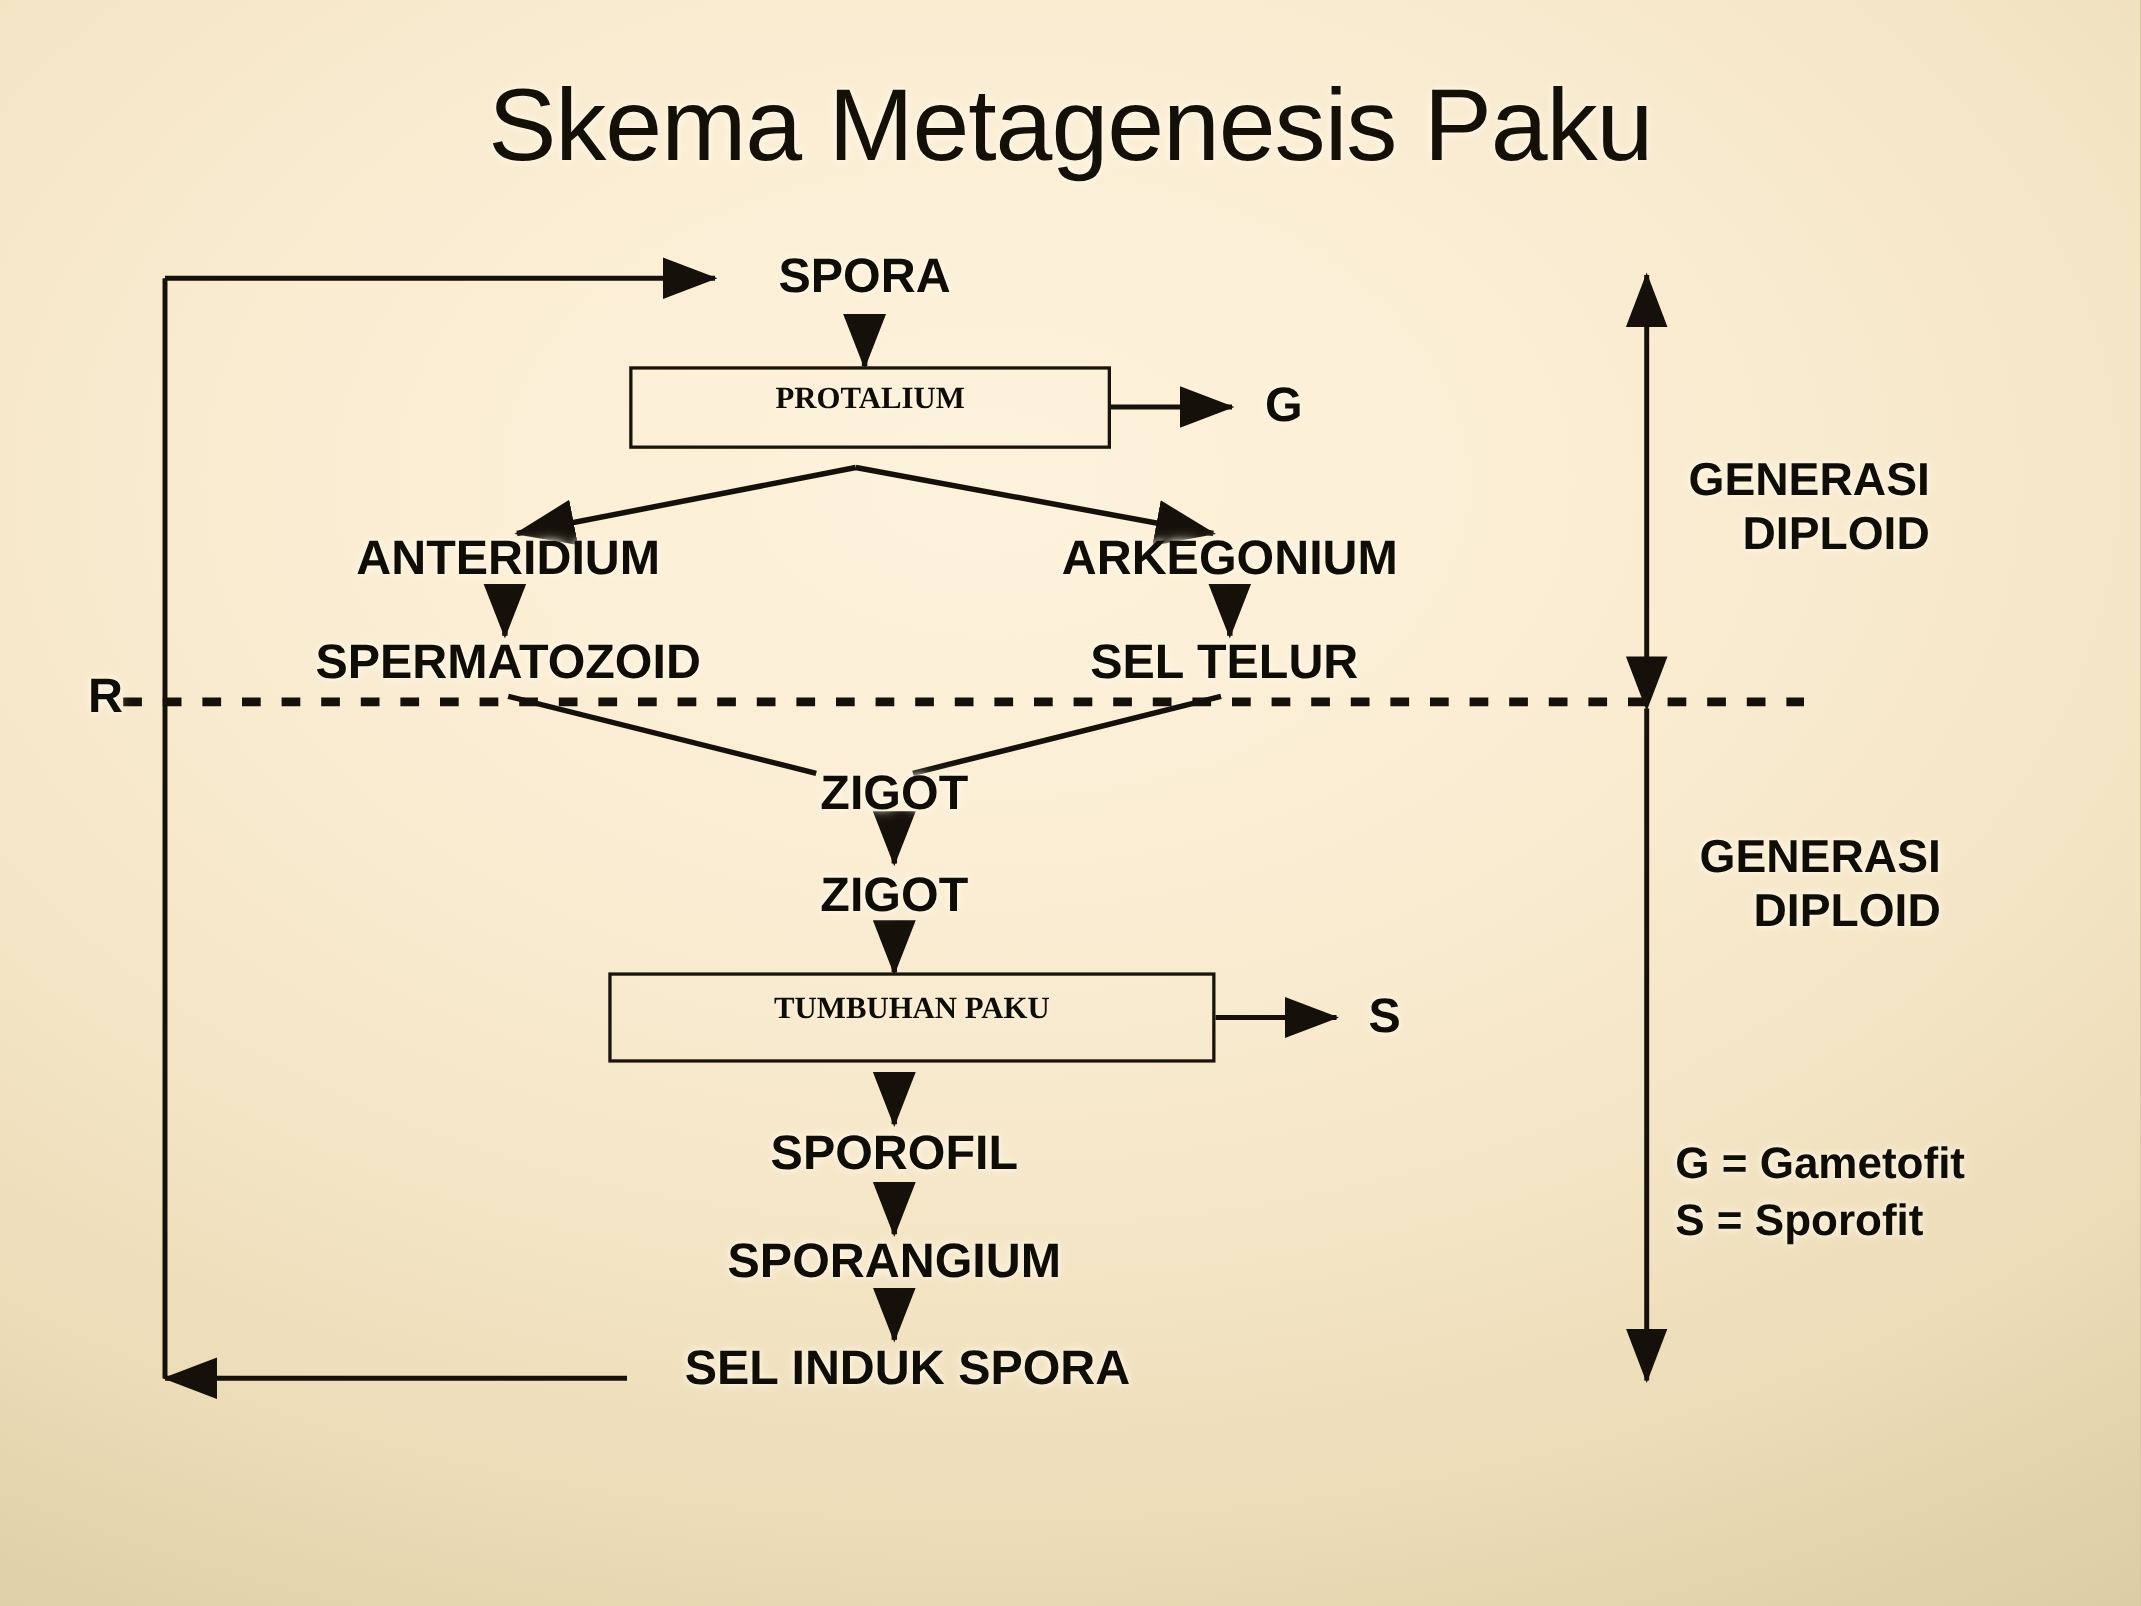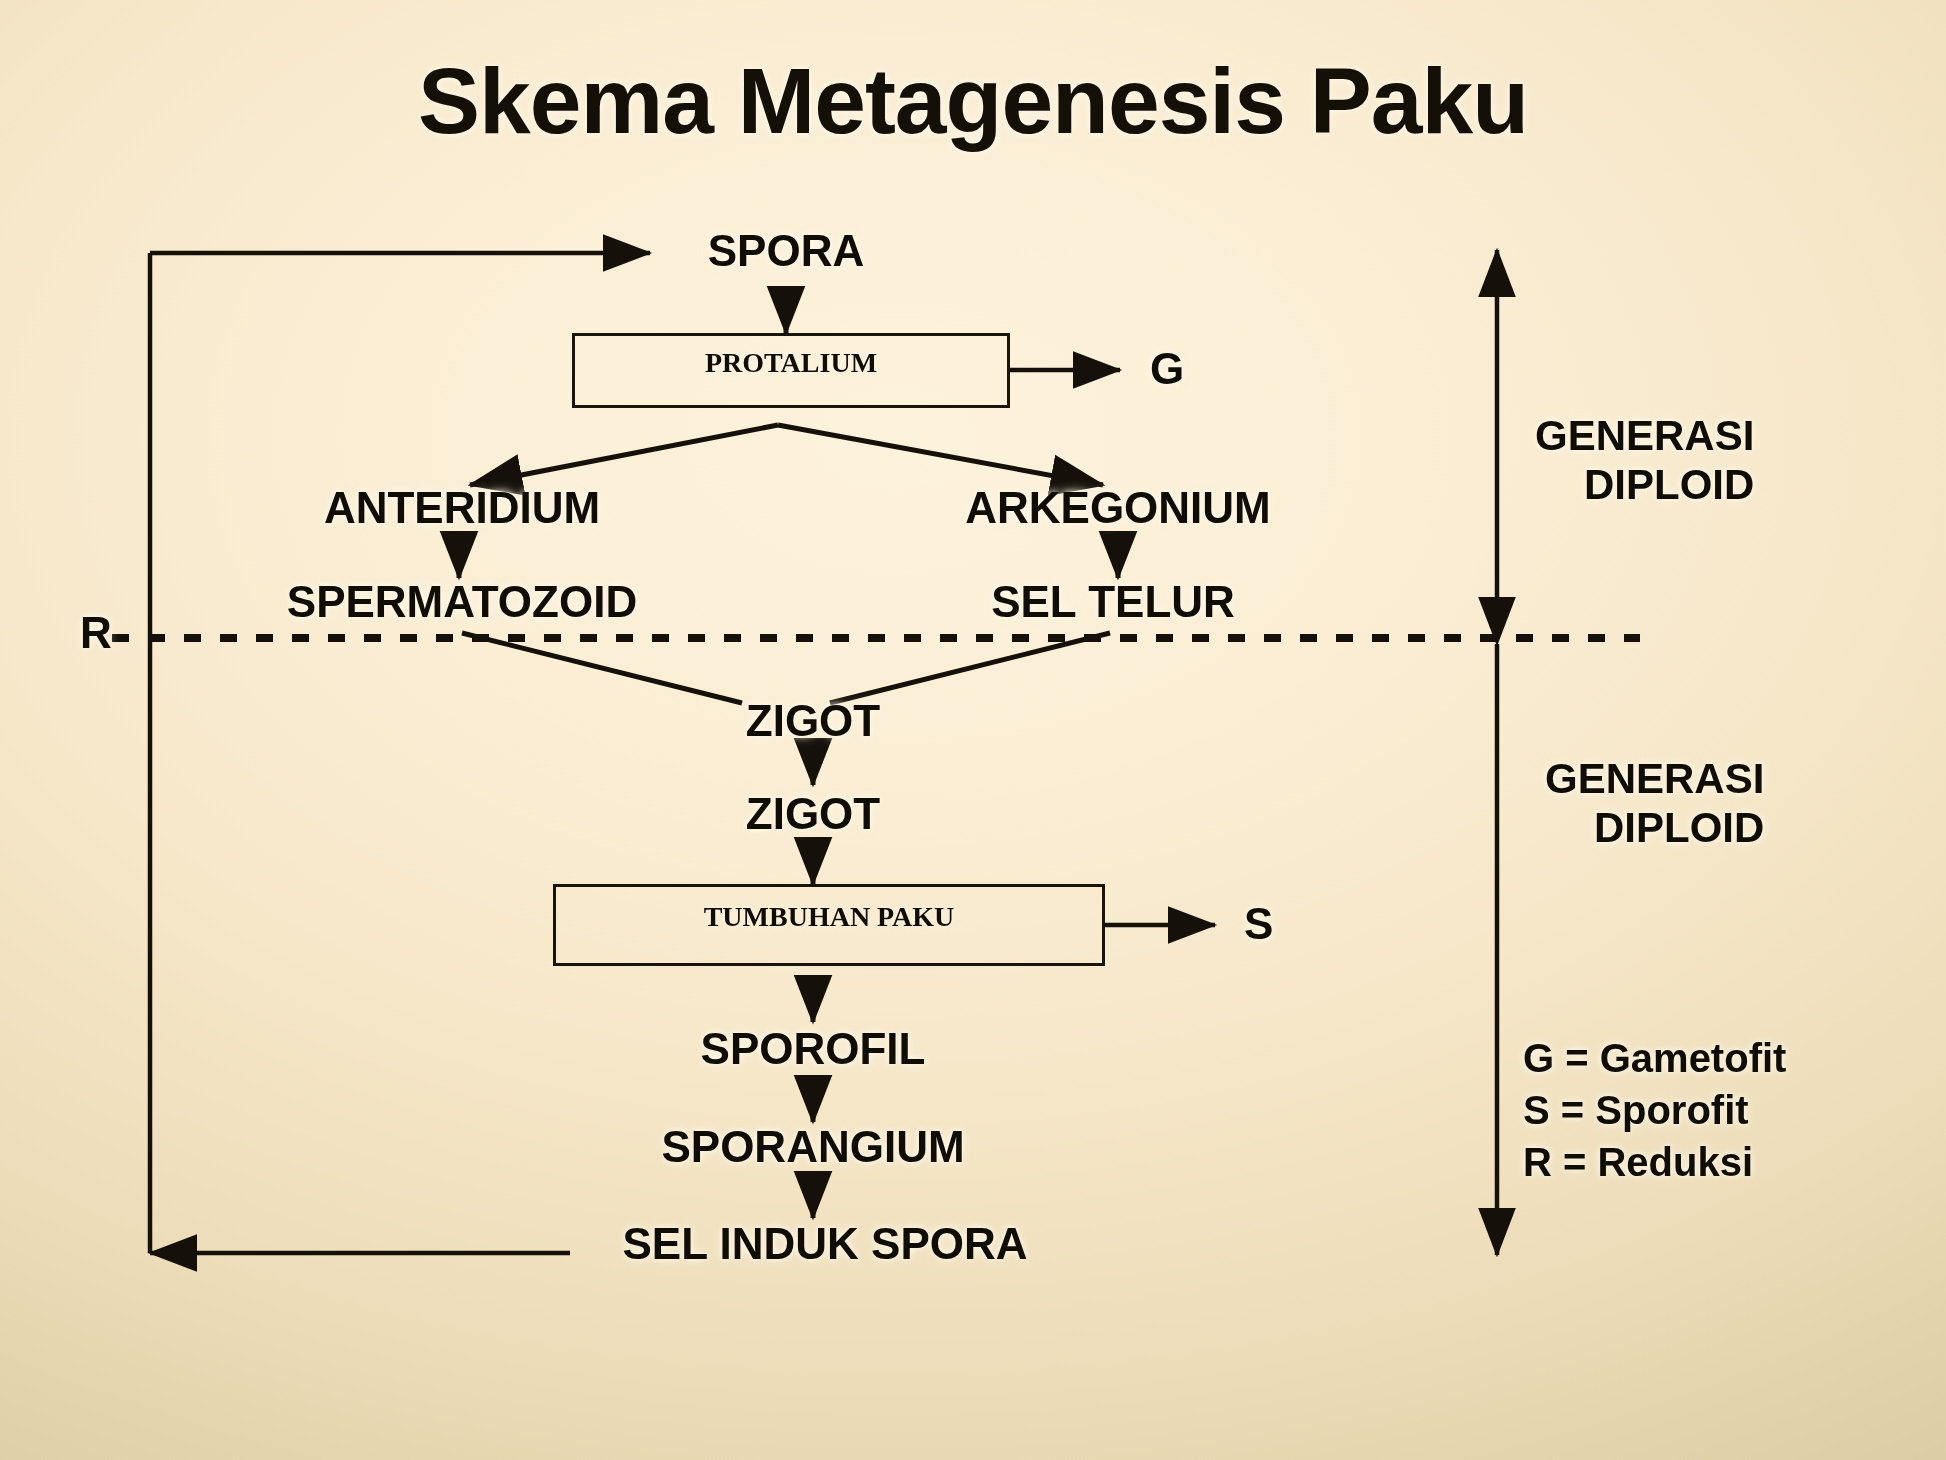--- a/index.html
+++ b/index.html
@@ -33,25 +33,25 @@
     color: #100c06;
     font-weight: bold;
     white-space: nowrap;
     text-shadow: 0 0 6px rgba(255,250,235,0.95), 0 0 12px rgba(255,250,235,0.7);
     letter-spacing: 0px;
   }
   .ctr { transform: translateX(-50%); text-align: center; }
   #title {
     position: absolute;
     left: 50%;
-    top: 48px;
+    top: 60px;
     transform: translateX(-50%);
     font-family: "Liberation Sans Narrow", "Liberation Sans", sans-serif;
     font-size: 93px;
-    font-weight: bold;
+    font-weight: normal;
     color: #141007;
     white-space: nowrap;
     text-shadow: 0 0 9px rgba(255,252,240,0.95);
     letter-spacing: -1px;
     text-align: right;
   }
   .node { font-size: 44px; }
   .boxed {
     position: absolute;
     border: 3px solid #1a150c;
@@ -157,16 +157,15 @@
   </div>
 
   <div class="lbl side" style="left:1545px; top:755px;">
     <div>GENERASI</div>
     <div>DIPLOID</div>
   </div>
 
   <div class="lbl legend" style="left:1523px; top:1032px;">
     <div>G = Gametofit</div>
     <div>S = Sporofit</div>
-    <div>R = Reduksi</div>
   </div>
 
 </div>
 
 </body></html>

